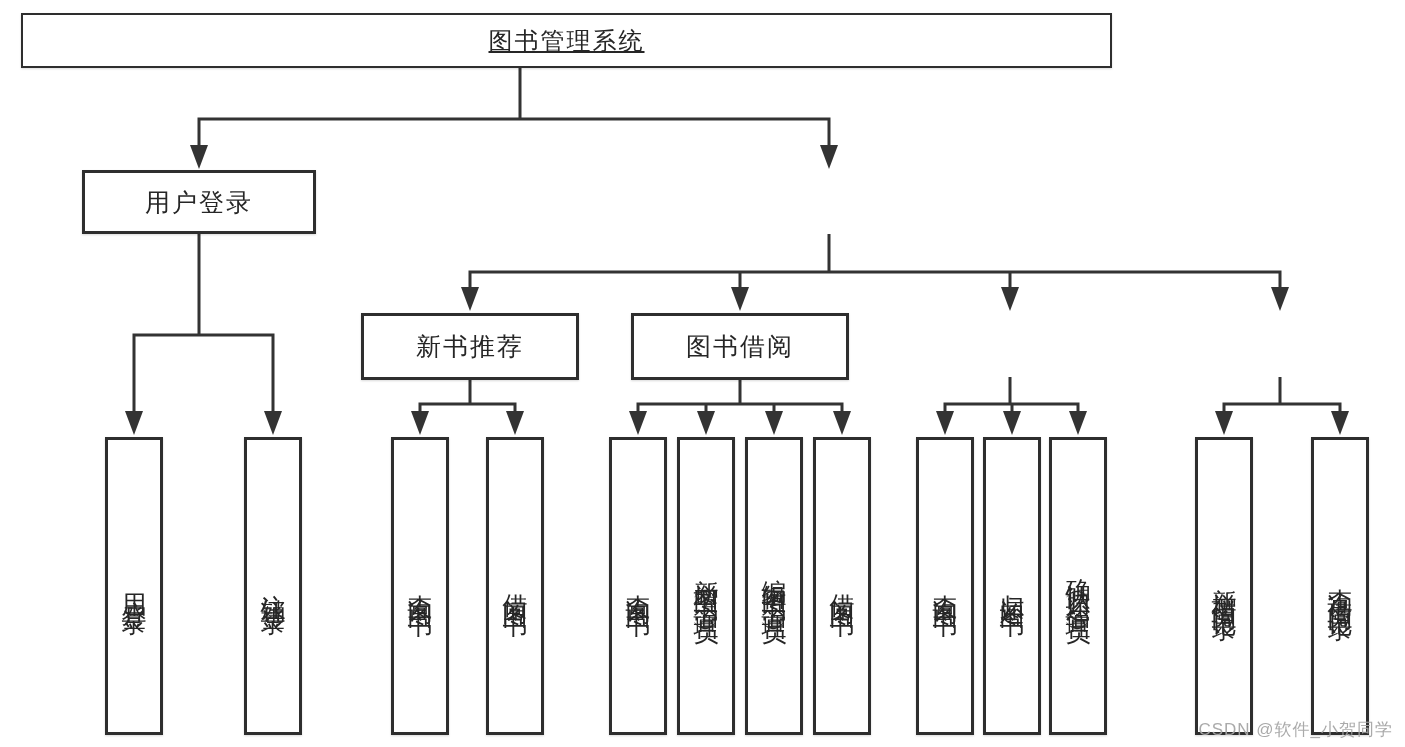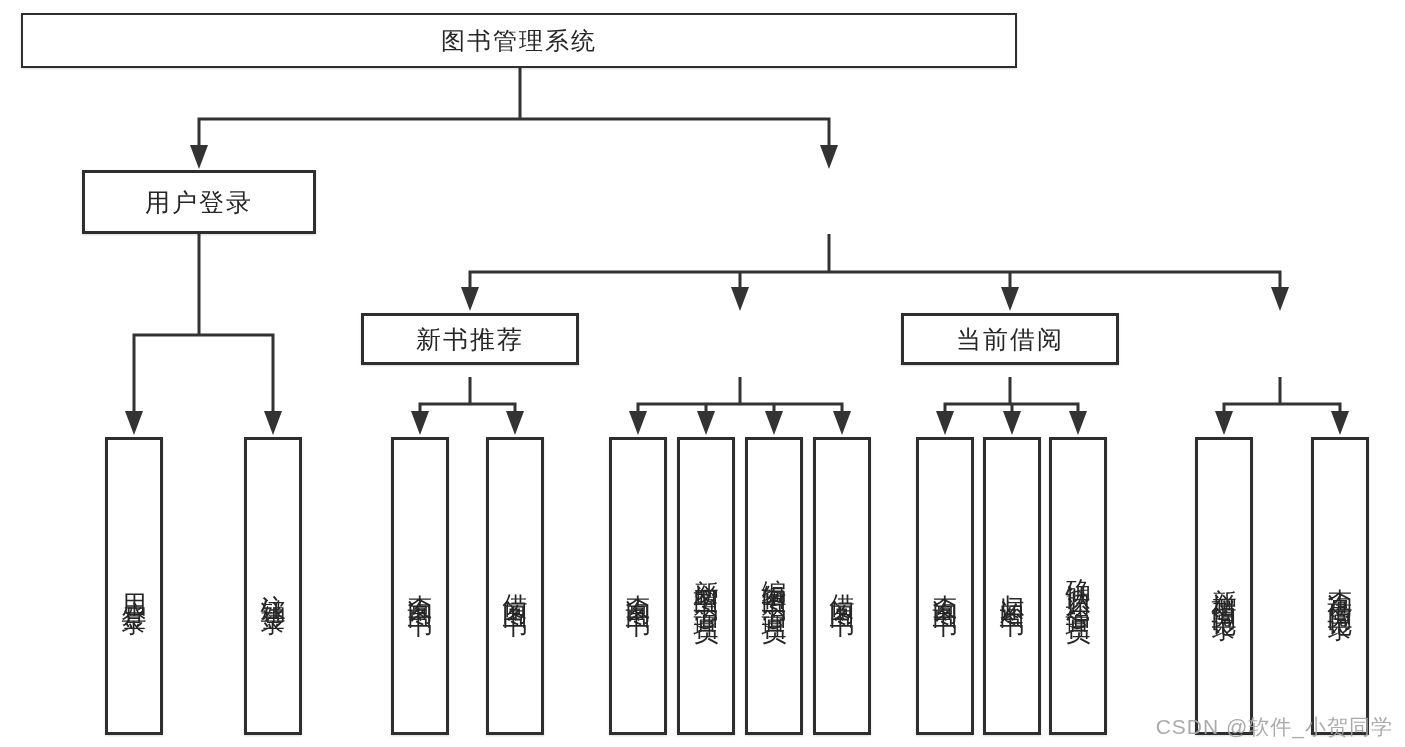--- a/index.html
+++ b/index.html
@@ -12,29 +12,29 @@
   *{box-sizing:border-box;margin:0;padding:0;}
   html,body{width:1405px;height:747px;overflow:hidden;background:var(--bg);
     font-family:"Liberation Sans","DejaVu Sans",sans-serif;}
   .canvas{position:relative;width:1405px;height:747px;background:var(--bg);}
   svg.connectors{position:absolute;left:0;top:0;z-index:1;}
   svg.connectors path{stroke:var(--line);stroke-width:3;fill:none;stroke-linejoin:miter;}
   svg.connectors polygon{fill:var(--line);}
   .box{position:absolute;background:#fff;border:3px solid var(--border);z-index:2;
     display:flex;align-items:center;justify-content:center;color:var(--text);
     box-shadow:0 1px 2px rgba(0,0,0,0.15);}
-  .root{left:21px;top:13px;width:996px;height:55px;border-width:2px;
-    font-size:24px;letter-spacing:2px;}
+  .root{left:21px;top:13px;width:1091px;height:55px;border-width:2px;
+    font-size:24px;letter-spacing:2px;text-decoration:underline;}
   .lvl2{top:170px;width:234px;height:64px;font-size:25px;letter-spacing:2px;}
-  .lvl3{top:313px;width:218px;height:52px;font-size:25px;letter-spacing:2px;justify-content:center;}
+  .lvl3{top:313px;width:218px;height:67px;font-size:25px;letter-spacing:2px;justify-content:center;}
   .leaf{top:437px;width:58px;height:298px;font-size:25px;}
   .vtext{writing-mode:vertical-rl;text-orientation:mixed;letter-spacing:6px;
     line-height:1;white-space:nowrap;}
   .watermark{position:absolute;right:12px;bottom:6px;z-index:3;
-    font-size:21px;letter-spacing:1px;color:var(--wm);opacity:0.95;margin-top:8px;}
+    font-size:17px;letter-spacing:1px;color:var(--wm);opacity:0.95;margin-top:8px;}
 </style>
 </head>
 <body>
 
 <div class="canvas">
 
   <svg class="connectors" width="1405" height="747" viewBox="0 0 1405 747">
 
     <g>
       <path d="M520 68 V119 M199 148 V119 H829 V148"></path>
@@ -88,22 +88,22 @@
     <span>图书管理系统</span>
   </div>
 
   <div class="box lvl2" style="left:82px">
     <span>用户登录</span>
   </div>
 
   <div class="box lvl3" style="left:361px">
     <span>新书推荐</span>
   </div>
-  <div class="box lvl3" style="left:901px">
-    <span>当前借阅</span>
+  <div class="box lvl3" style="left:631px">
+    <span>图书借阅</span>
   </div>
 
   <div class="box leaf" style="left:105px">
     <span class="vtext">用户登录</span>
   </div>
   <div class="box leaf" style="left:244px">
     <span class="vtext">注销登录</span>
   </div>
 
   <div class="box leaf" style="left:391px">

